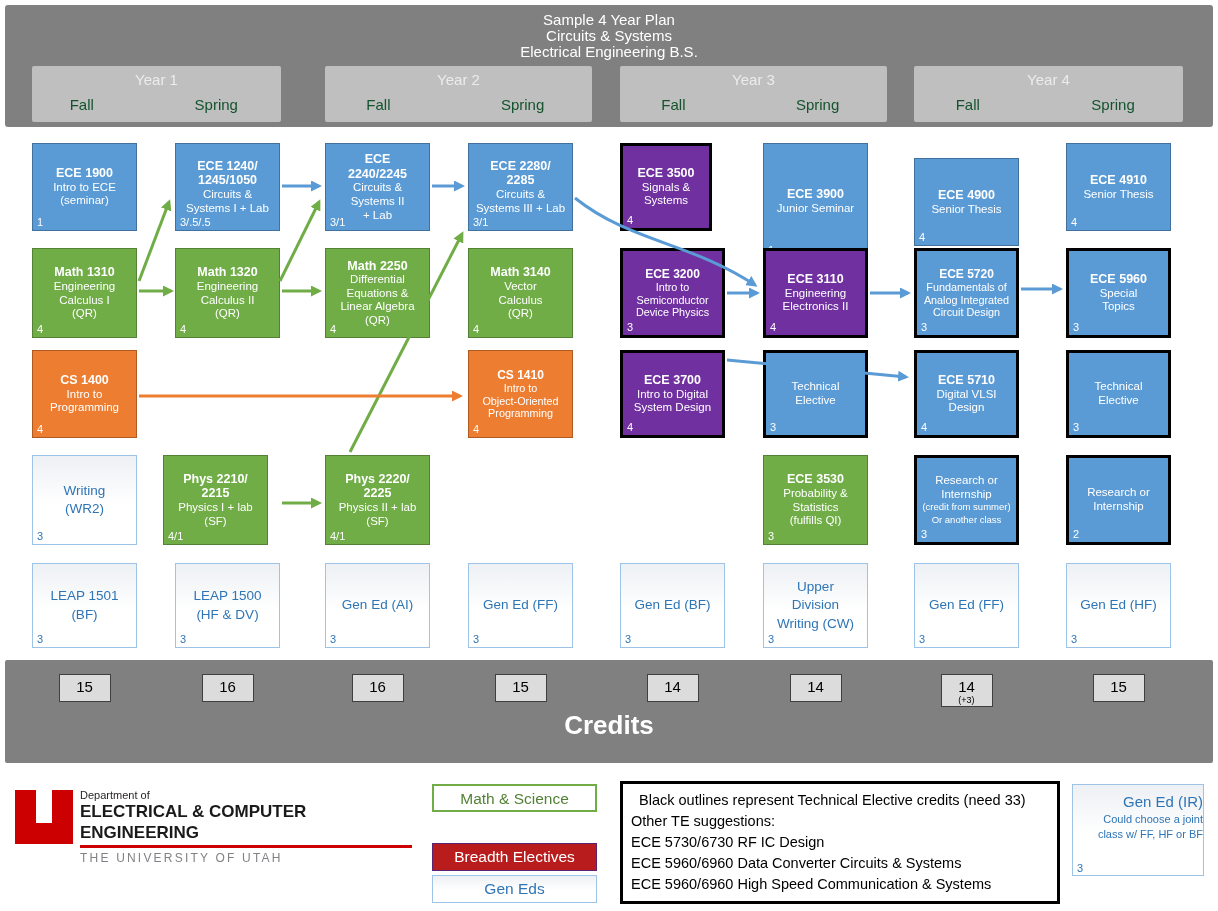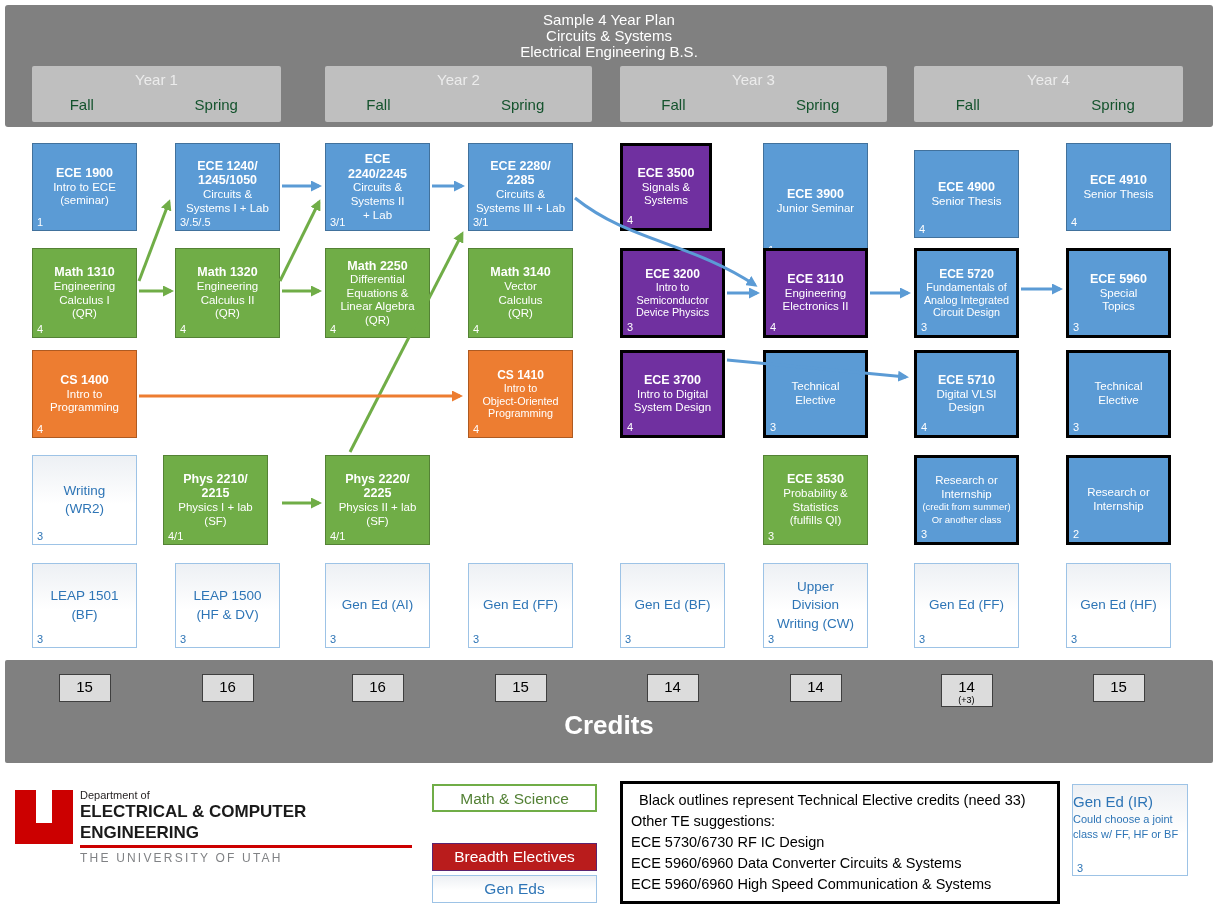--- a/index.html
+++ b/index.html
@@ -57,21 +57,21 @@
   .legend-item { position: absolute; left: 432px; width: 165px; height: 28px; text-align: center;
                  font-size: 15.5px; line-height: 25px; }
   #legend-green  { top: 784px; background: #fff; border: 2px solid #70ad47; color: #538135; }
   #legend-purple { top: 830px; background: #b91c1c; border: 1px solid #5b2470; color: #fff; margin-top: 13px; }
   #legend-gened  { top: 875px; background: linear-gradient(180deg, #edf0f4, #fff 55%); border: 1px solid #9dc3e6; color: #2e75b6; }
 
   #note-box { position: absolute; left: 620px; top: 781px; width: 440px; height: 123px; background: #fff;
               border: 3px solid #000; padding: 6px 8px; font-size: 14.5px; line-height: 1.45; color: #000; }
   .note-line { white-space: pre-wrap; }
 
-  #gened-ir { position: absolute; left: 1072px; top: 784px; width: 116px; height: 92px; text-align: left;
+  #gened-ir { position: absolute; left: 1072px; top: 784px; width: 132px; height: 92px; text-align: right;
               padding-top: 8px; background: linear-gradient(180deg, #edf0f4, #fff 55%);
               border: 1px solid #9dc3e6; color: #2e75b6; }
   #gened-ir .ir-title { font-size: 15px; margin-bottom: 2px; }
   #gened-ir .ir-line { font-size: 11px; line-height: 1.4; }
 </style>
 </head>
 <body>
 
 <div id="canvas">
 
@@ -204,21 +204,21 @@
       <div class="t">ECE 3500</div>
       <div class="l">Signals &amp;</div>
       <div class="l">Systems</div>
       <span class="credit">4</span>
     </div>
     <div class="course blue" style="left: 763px; top: 143px; width: 105px; height: 116px;">
       <div class="t">ECE 3900</div>
       <div class="l">Junior Seminar</div>
       <span class="credit">1</span>
     </div>
-    <div class="course blue" style="left: 914px; top: 150px; width: 105px; height: 88px;">
+    <div class="course blue" style="left: 914px; top: 158px; width: 105px; height: 88px;">
       <div class="t">ECE 4900</div>
       <div class="l">Senior Thesis</div>
       <span class="credit">4</span>
     </div>
     <div class="course blue" style="left: 1066px; top: 143px; width: 105px; height: 88px;">
       <div class="t">ECE 4910</div>
       <div class="l">Senior Thesis</div>
       <span class="credit">4</span>
     </div>
     <div class="course green" style="left: 32px; top: 248px; width: 105px; height: 90px;">

